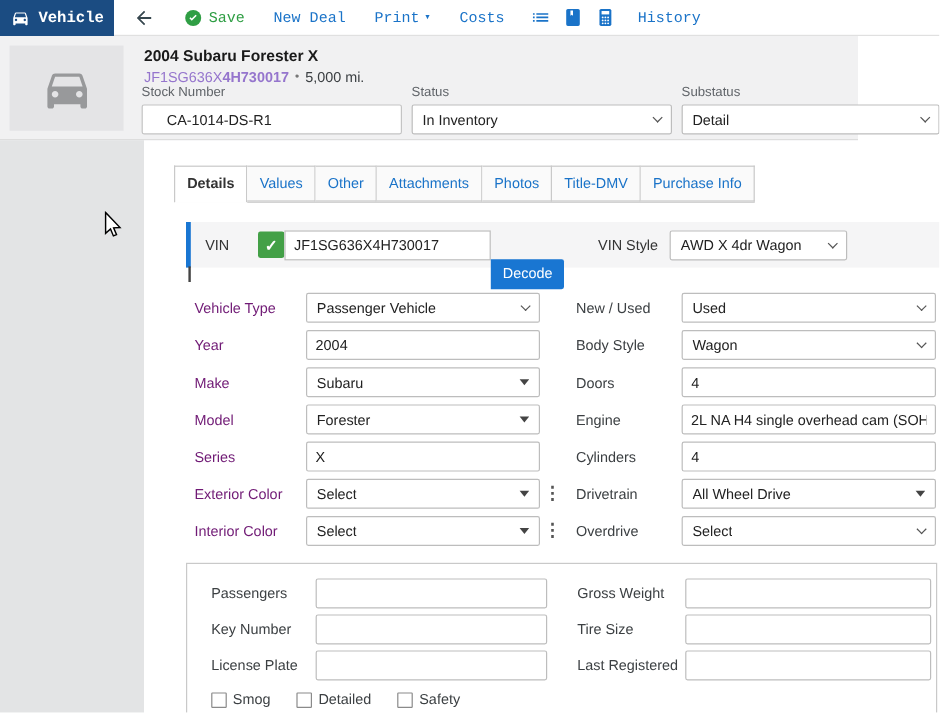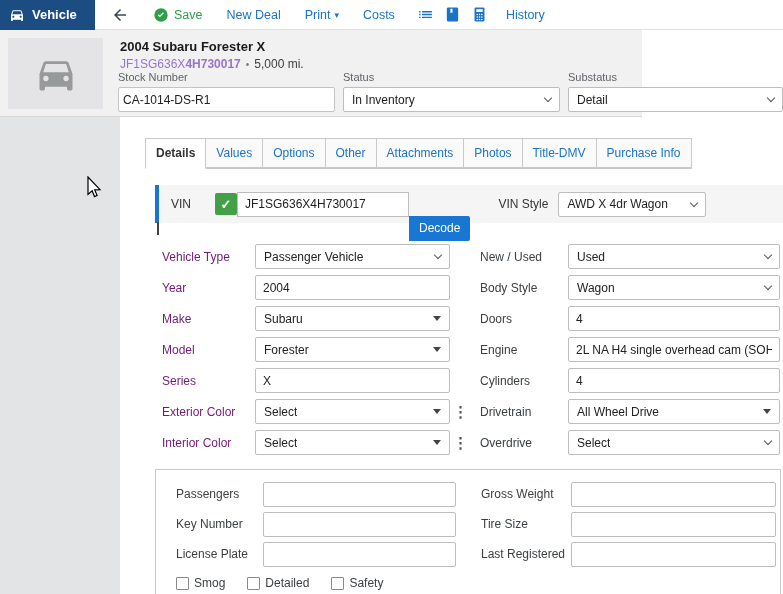--- a/index.html
+++ b/index.html
@@ -3,51 +3,51 @@
 <meta charset="utf-8">
 <style>
   * { box-sizing: border-box; margin: 0; padding: 0; }
   body { font-family: "Liberation Sans", sans-serif; background: #fff; }
   input, button { font-family: inherit; }
 
   .screen { position: relative; width: 783px; height: 594px; overflow: hidden; background: #fff; }
 
   
   .topbar { position: absolute; top: 0; left: 0; width: 783px; height: 30px; background: #fff;
-            border-bottom: 1px solid #e0e0e0; display: flex; align-items: center; }
+            border-bottom: 1px solid #e0e0e0; display: flex; align-items: center; font-family: Liberation Mono, monospace; }
   .brand { width: 95px; height: 30px; background: #1b4c82; color: #fff; display: flex; align-items: center;
            gap: 7px; padding-left: 9px; font-size: 13px; font-weight: bold; cursor: pointer; }
   .icon16 { width: 16px; height: 16px; }
   .tb-back { margin-left: 16px; background: none; border: none; cursor: pointer; height: 18px; padding: 0; }
   .tb-save { display: flex; align-items: center; gap: 5px; margin-left: 24px; color: #2f9e44;
              font-size: 12.5px; cursor: pointer; }
   .tb-link { margin-left: 24px; color: #1a73c8; font-size: 12.5px; text-decoration: none; cursor: pointer;
              display: flex; align-items: center; gap: 4px; }
   .tb-caret { font-size: 9px; }
   .tb-icons { display: flex; align-items: center; gap: 10px; margin-left: 22px; }
   .tb-icon { width: 17px; height: 17px; cursor: pointer; }
   .tb-history { margin-left: 18px; }
 
   
-  .vheader { position: absolute; top: 30px; left: 0; width: 642px; height: 87px; background: #f1f1f2;
+  .vheader { position: absolute; top: 30px; left: 0; width: 715px; height: 87px; background: #f1f1f2;
              border-bottom: 1px solid #d8d8d8; }
   .photo { position: absolute; left: 8px; top: 8px; width: 95px; height: 71px; background: #e4e4e6;
            display: flex; align-items: center; justify-content: center; cursor: pointer; }
   .vh-title { position: absolute; left: 120px; top: 9px; font-size: 13px; font-weight: bold; color: #1a1a1a; }
   .vin-line { position: absolute; left: 120px; top: 27px; font-size: 12px; display: flex; align-items: center; gap: 5px; }
   .vin-purple { color: #9575cd; }
   .vin-bold { font-weight: bold; }
   .dot { color: #777; font-size: 10px; }
   .miles { color: #3c4043; }
   .hgroup { position: absolute; top: 41px; }
   .g-stock { left: 118px; width: 217px; }
   .g-status { left: 343px; width: 217px; }
   .g-sub { left: 568px; width: 215px; }
   .hlabel { font-size: 11px; color: #5f6368; margin-bottom: 4px; }
-  .hinput { width: 100%; height: 25px; border: 1px solid #c4c4c4; border-radius: 2px; padding: 0 4px;
+  .hinput { width: 100%; height: 25px; border: 1px solid #c4c4c4; border-radius: 2px; padding: 0 20px;
             font-size: 12px; color: #222; background: #fff; }
 
   
   .gutter { position: absolute; top: 117px; left: 0; width: 120px; height: 477px; background: #e3e4e5; }
   .content { position: absolute; top: 117px; left: 120px; width: 663px; height: 477px; background: #fff;
              overflow: hidden; }
 
   .tabs { display: inline-flex; margin: 21px 0 0 25px; border-bottom: 1px solid #c9c9c9; }
   .tab { padding: 7px 10px; font-size: 12px; color: #1a73c8; background: #fafafa;
          border: 1px solid #c9c9c9; border-left: none; cursor: pointer; white-space: nowrap; }
@@ -187,21 +187,20 @@
       </div>
     </div>
   </section>
 
   <div class="gutter"></div>
 
   <main class="content" style="position:absolute;">
     <nav class="tabs">
       <div class="tab active">Details</div>
       <div class="tab">Values</div>
-      <div class="tab">Options</div>
       <div class="tab">Other</div>
       <div class="tab">Attachments</div>
       <div class="tab">Photos</div>
       <div class="tab">Title-DMV</div>
       <div class="tab">Purchase Info</div>
     </nav>
 
     <div class="vin-bar">
       <span class="vb-label">VIN</span>
       <span class="vb-check">✓</span>

